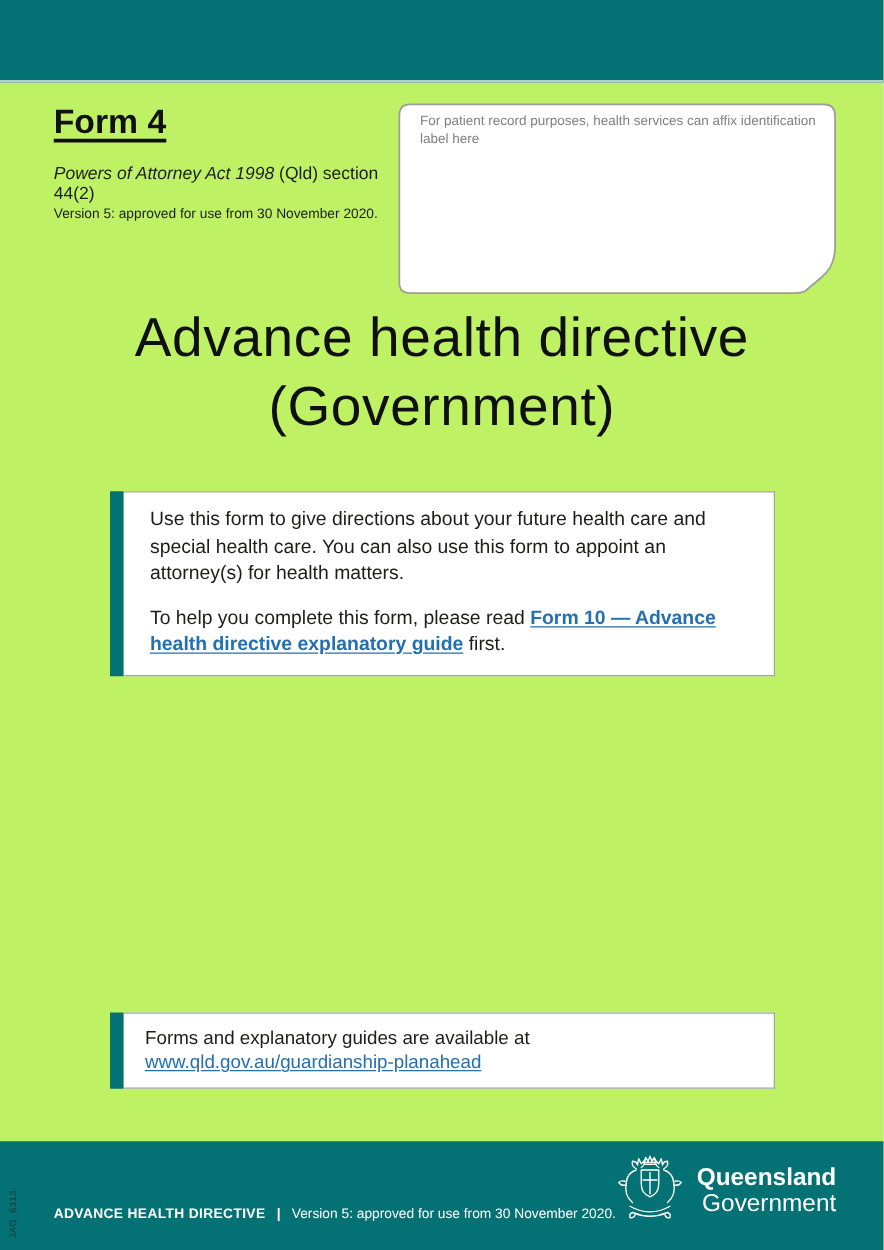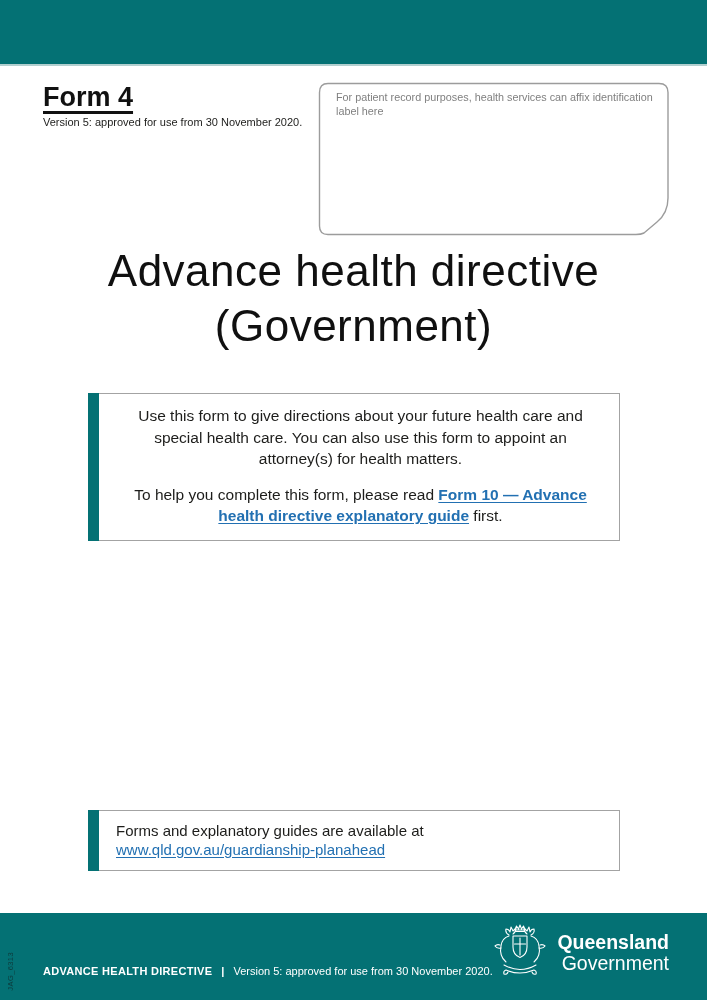--- a/index.html
+++ b/index.html
@@ -4,21 +4,21 @@
 <style>
   * { margin: 0; padding: 0; box-sizing: border-box; }
   html, body { background: #e8e8e8; }
   body { font-family: "Liberation Sans", sans-serif; }
 
   .page {
     position: relative;
     width: 707px;
     height: 1000px;
     margin: 0 auto;
-    background: #ffffff;
+    background: #bef264;
     overflow: hidden;
     color: #1d1d1b;
   }
 
   
   .top-band {
     position: absolute;
     top: 0; left: 0; right: 0;
     height: 66px;
     background: #047174;
@@ -94,21 +94,21 @@
     width: 11px;
     background: #047174;
     flex: 0 0 11px;
   }
   .callout .callout-body {
     flex: 1;
     background: #fff;
     border: 1px solid #a3a3a3;
     border-left: none;
   }
-  .info-box { top: 393px; text-align: center; }
+  .info-box { top: 393px; }
   .info-box .callout-body {
     padding: 11px 18px 13px 21px;
     font-size: 15.5px;
     line-height: 21.5px;
   }
   .info-box p + p { margin-top: 14px; }
   a.doc-link {
     color: #2270b2;
     text-decoration: underline;
     text-underline-offset: 2px;
@@ -168,20 +168,21 @@
 </style>
 </head>
 <body>
 
 <div class="page">
 
   <div class="top-band"></div>
 
   <div class="form-header">
     <div class="form-number">Form 4</div>
+    <div class="act-line"><em>Powers of Attorney Act 1998</em><span> (Qld) section 44(2)</span></div>
     <div class="version-line">Version 5: approved for use from 30 November 2020.</div>
   </div>
 
   <div class="patient-box">
     <svg width="352" height="154" viewBox="0 0 352 154">
       <path d="M 10 1.5
                H 341
                Q 350 1.5 350 10.5
                V 116
                Q 350 131 339 140

